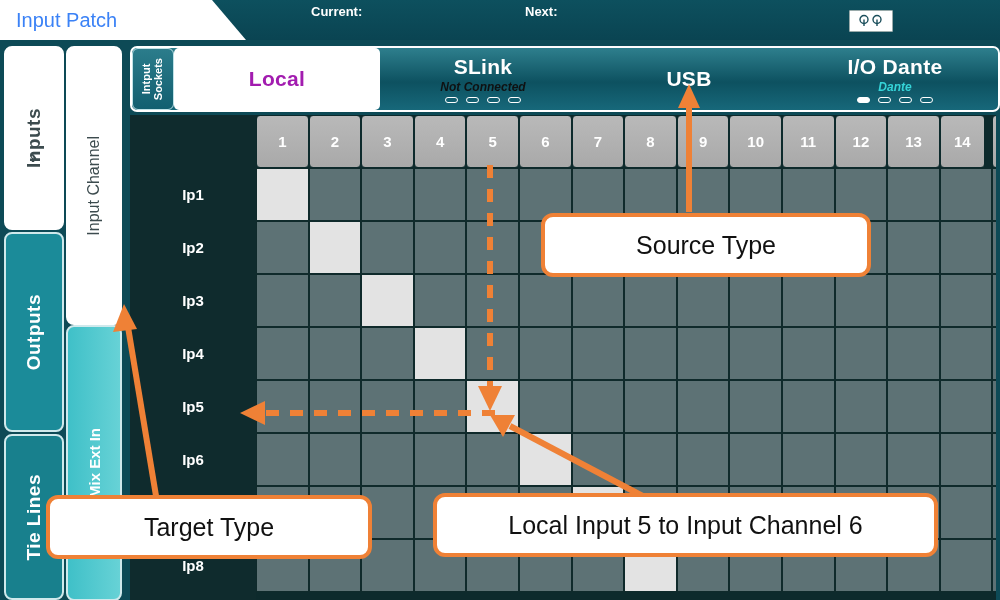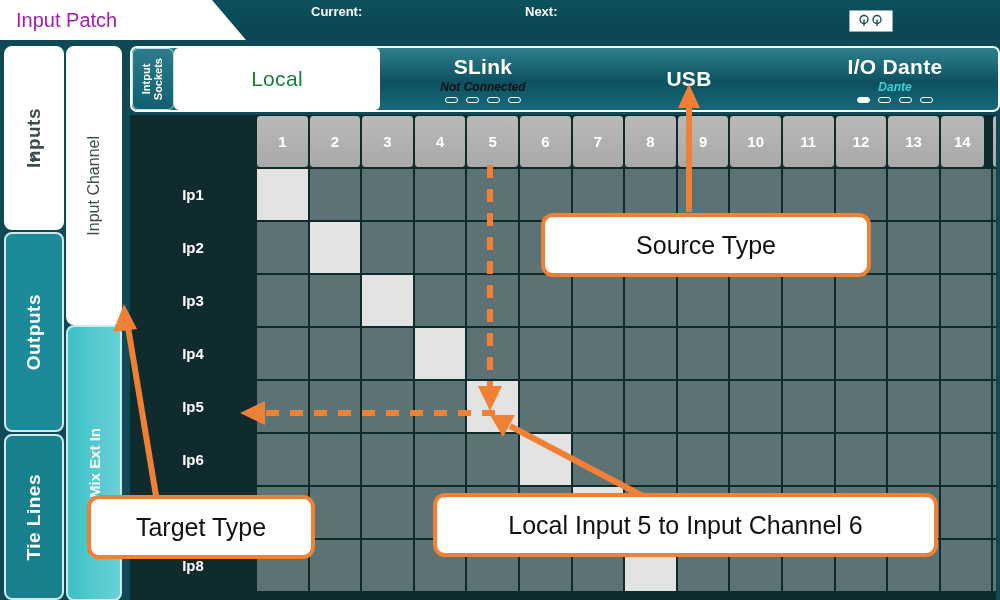--- a/index.html
+++ b/index.html
@@ -11,21 +11,21 @@
   }
   #app{position:relative;width:1000px;height:600px;}
 
   
   .topbar{position:absolute;left:0;top:0;width:1000px;height:40px;
     background:linear-gradient(180deg,#0d505e 0%,#0a4452 100%);}
   .title-tab{position:absolute;left:0;top:0;width:246px;height:40px;
     background:#ffffff;
     clip-path:polygon(0 0,212px 0,246px 40px,0 40px);
     display:flex;align-items:center;}
-  .title-tab span{padding-left:16px;font-size:20px;color:#a21caf;
+  .title-tab span{padding-left:16px;font-size:20px;color:#3b82f6;
     font-family:"Liberation Sans",sans-serif;}
   .hdr-lbl{position:absolute;top:4px;font-size:13px;font-weight:bold;color:#ffffff;}
   #lbl-current{left:311px;text-align:right;}
   #lbl-next{left:525px;}
   .meter-icon{position:absolute;left:849px;top:10px;width:42px;height:20px;
     background:#ffffff;border:1px solid #9aa;border-radius:1px;
     display:flex;align-items:center;justify-content:center;gap:2px;}
   .meter-icon svg{display:block;}
 
   
@@ -62,21 +62,21 @@
     background:linear-gradient(180deg,#2b7c8b 0%,#125f70 100%);
     border:1px solid #bfe2e7;border-radius:6px;box-sizing:border-box;
     display:flex;align-items:center;justify-content:center;}
   .socklabel span{writing-mode:vertical-rl;transform:rotate(180deg);
     font-size:11px;font-weight:bold;color:#ffffff;line-height:1.05;
     text-align:center;white-space:pre-line;}
   .tab{flex:1 1 0;height:100%;display:flex;flex-direction:column;
     align-items:center;justify-content:center;position:relative;}
   .tab.active{background:#ffffff;border-radius:5px;}
   .tab .t1{font-size:21px;font-weight:bold;color:#ffffff;letter-spacing:.3px;}
-  .tab.active .t1{color:#15803d;font-weight:normal;}
+  .tab.active .t1{color:#a21caf;font-weight:bold;}
   .tab .t2{font-size:12px;font-style:italic;font-weight:bold;margin-top:1px;}
   .t2.nc{color:#0f1112;}
   .t2.dante{color:#35d4d8;}
   .dots{display:flex;gap:8px;margin-top:3px;}
   .dot{width:13px;height:6px;border-radius:3px;border:1.5px solid #ffffff;
     box-sizing:border-box;}
   .dot.on{background:#ffffff;}
 
   
   .gridwrap{position:absolute;left:130px;top:115px;width:866px;height:485px;
@@ -95,21 +95,21 @@
     background:#5d7275;border:1px solid #0f2a2b;}
   .cell.lit{background:#e3e3e3;}
 
   
   .anno{position:absolute;left:0;top:0;width:1000px;height:600px;
     pointer-events:none;}
   .callout{position:absolute;background:#ffffff;border:4px solid #ef8136;
     border-radius:12px;display:flex;align-items:center;justify-content:center;
     font-size:25px;color:#111111;box-sizing:border-box;}
   #co-source{left:541px;top:213px;width:330px;height:64px;}
-  #co-target{left:46px;top:495px;width:228px;height:64px;margin-left:41px;}
+  #co-target{left:46px;top:495px;width:326px;height:64px;}
   #co-local{left:433px;top:493px;width:505px;height:64px;}
 </style>
 </head>
 <body>
 
 <div id="app">
 
   <div class="topbar">
     <div class="title-tab">
       <span>Input Patch</span>

